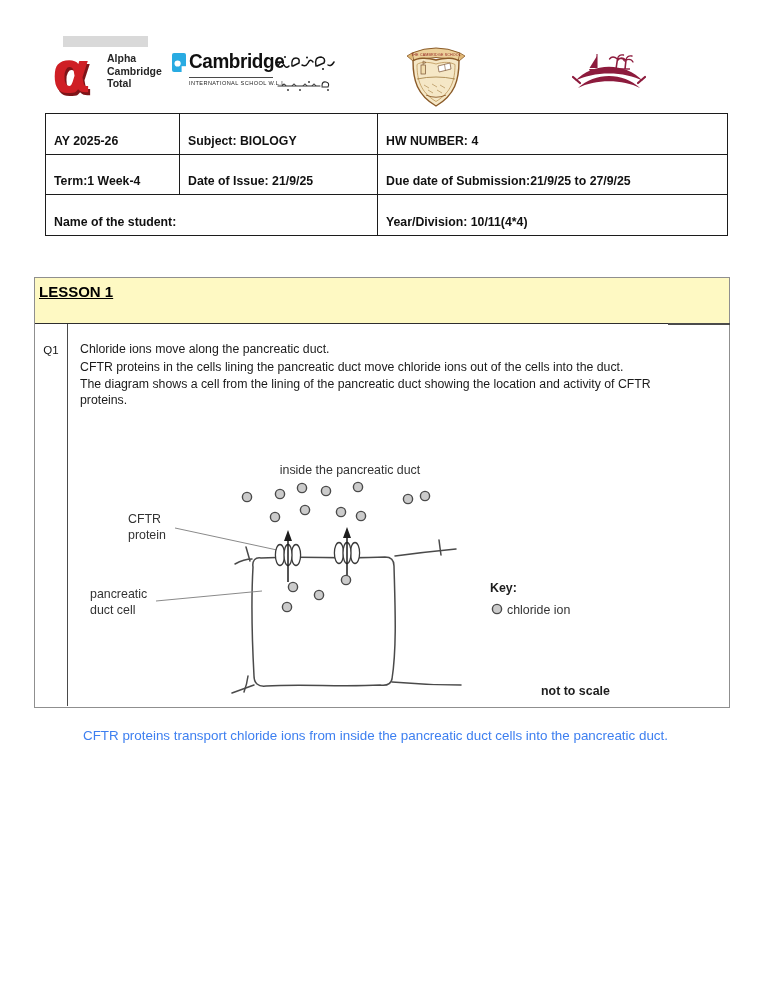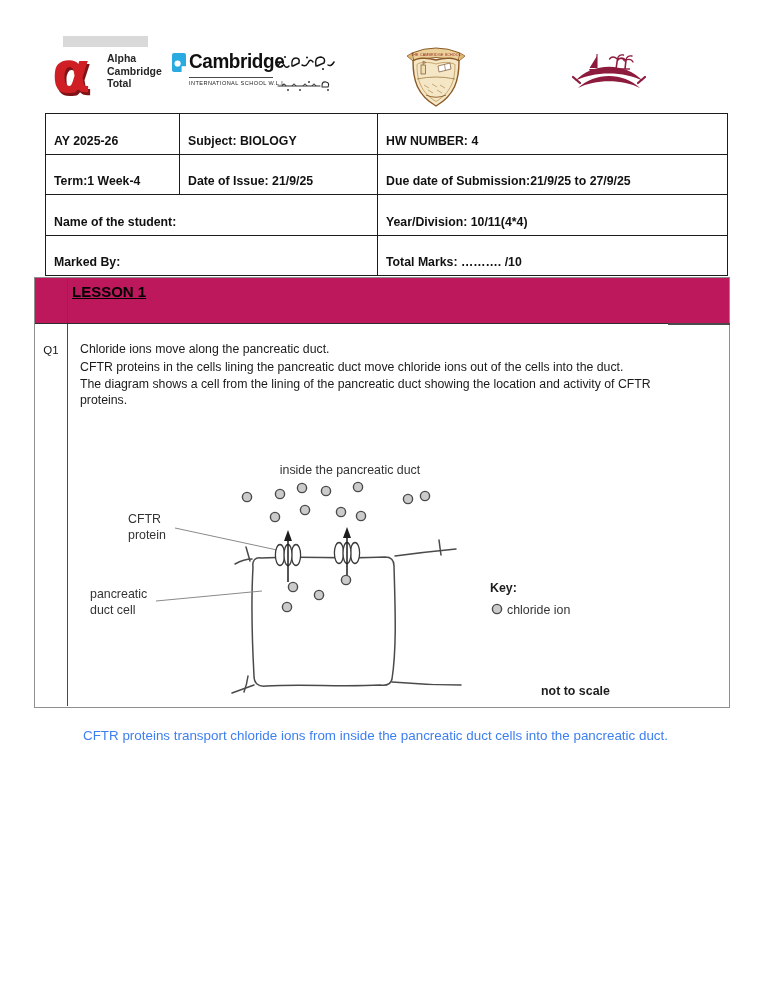--- a/index.html
+++ b/index.html
@@ -28,21 +28,21 @@
 
   
   .info-table{left:45px;top:113px;border-collapse:collapse;table-layout:fixed;width:682px;}
   .info-table td{
     border:1.6px solid #1c1c1c;height:33.5px;vertical-align:bottom;
     padding:0 4px 6px 8px;font-weight:bold;font-size:12.3px;color:#111;white-space:nowrap;overflow:hidden;
   }
 
   
   .lesson-box{left:34px;top:277px;width:694px;height:429px;border:1px solid #8f8f8f;}
-  .lesson-header{position:relative;display:flex;height:45px;background:#be185d;border-bottom:1.4px solid #2e2e2e;}
+  .lesson-header{position:relative;display:flex;height:45px;background:#fef9c3;border-bottom:1.4px solid #2e2e2e;flex-direction:column;}
   .lesson-header .stub{width:32px;border-right:1.2px solid #4a4a4a;}
   .lesson-title{padding:5px 0 0 4px;font-size:15px;font-weight:bold;text-decoration:underline;color:#000;}
   .yellow-notch{position:absolute;right:-1px;top:45px;width:62px;height:2.4px;background:#4b4b4b;}
   .lesson-body{display:flex;height:382px;}
   .qcol{width:32px;border-right:1.2px solid #4a4a4a;text-align:center;padding-top:20px;font-size:11.5px;color:#141414;}
   .qcontent{flex:1;position:relative;}
   .qcontent p{margin:0 0 0 12px;max-width:597px;font-size:12.3px;line-height:15.5px;color:#1b1b1b;}
   .qcontent p.p1{margin-top:18px;}
   .qcontent p.p2,.qcontent p.p3{margin-top:2px;}
 
@@ -147,24 +147,20 @@
     </tr>
     <tr>
       <td>Term:1 Week-4</td>
       <td>Date of Issue: 21/9/25</td>
       <td>Due date of Submission:21/9/25 to 27/9/25</td>
     </tr>
     <tr>
       <td colspan="2">Name of the student:</td>
       <td>Year/Division: 10/11(4*4)</td>
     </tr>
-    <tr>
-      <td colspan="2">Marked By:</td>
-      <td>Total Marks: ………. /10</td>
-    </tr>
   </tbody>
     </table>
 
   <div class="abs lesson-box">
     <div class="lesson-header">
       <div class="stub"></div>
       <div class="lesson-title">LESSON 1</div>
       <div class="yellow-notch"></div>
     </div>
     <div class="lesson-body">

